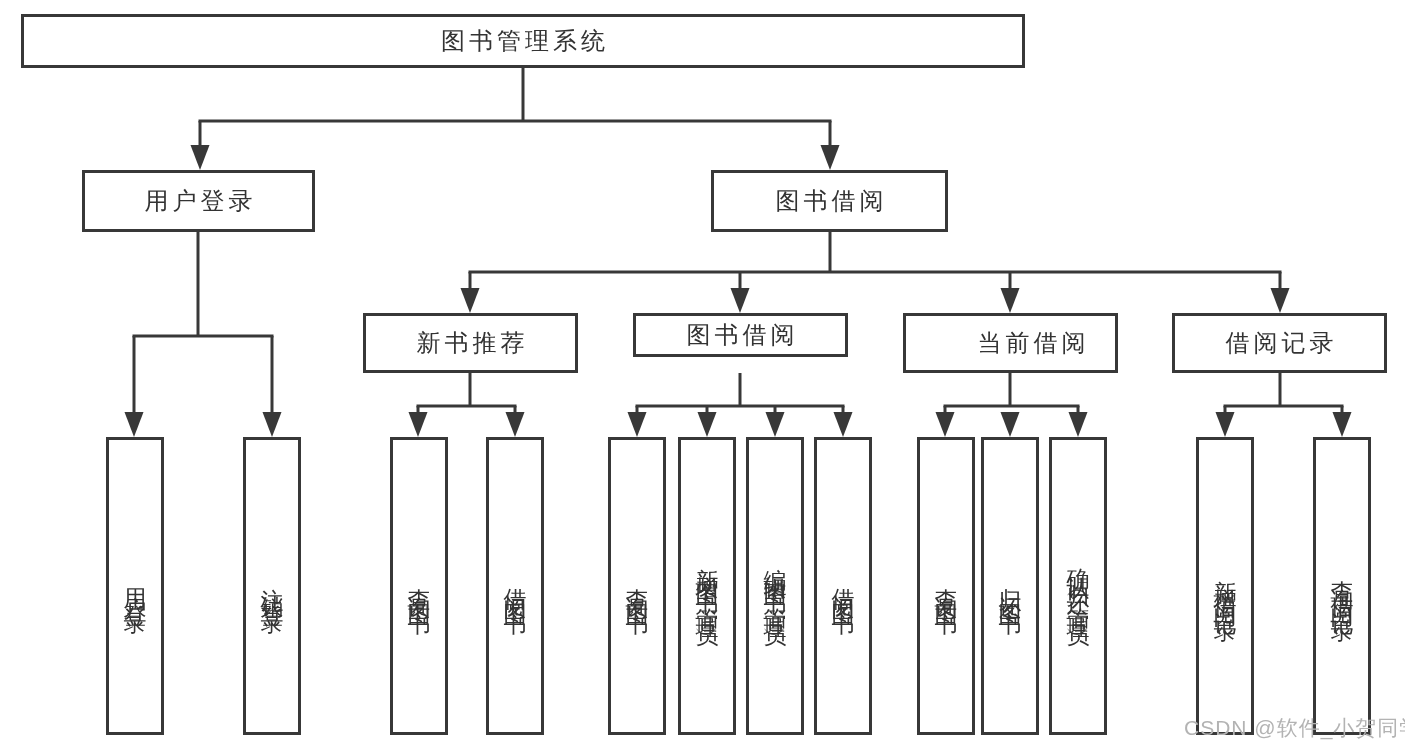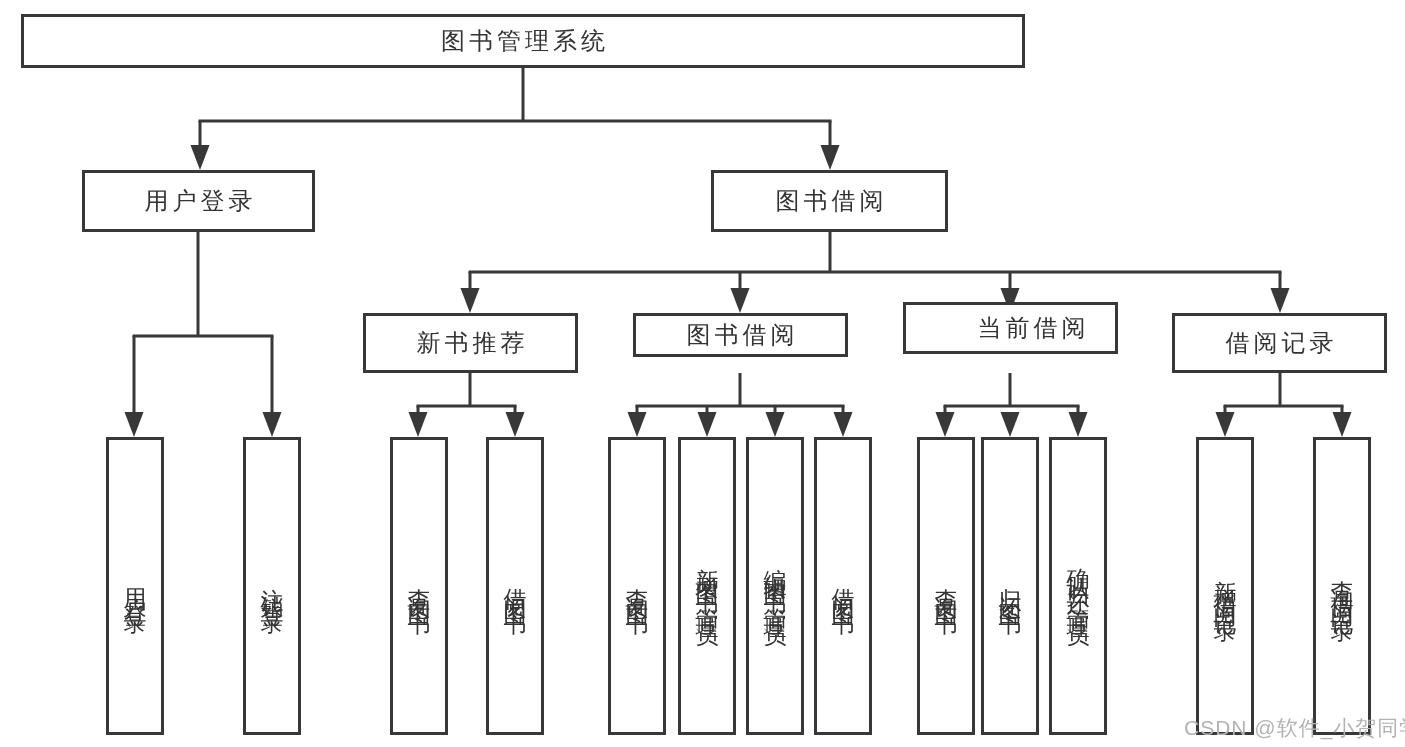--- a/index.html
+++ b/index.html
@@ -139,21 +139,21 @@
     </g>
   </svg>
 
   <div class="node" style="left:21px; top:14px; width:1004px; height:54px;">图书管理系统</div>
 
   <div class="node" style="left:82px; top:170px; width:233px; height:62px;">用户登录</div>
   <div class="node" style="left:711px; top:170px; width:237px; height:62px;">图书借阅</div>
 
   <div class="node" style="left:363px; top:313px; width:215px; height:60px;">新书推荐</div>
   <div class="node" style="left:633px; top:313px; width:215px; height:44px;">图书借阅</div>
-  <div class="node" style="left:903px; top:302px; width:215px; height:52px;padding-left:42px;">当前借阅</div>
+  <div class="node" style="left:903px; top:313px; width:215px; height:60px;padding-left:42px;">当前借阅</div>
   <div class="node" style="left:1172px; top:313px; width:215px; height:60px;">借阅记录</div>
 
   <div class="vnode" style="left:106px; top:437px; width:58px; height:298px;">用户登录</div>
   <div class="vnode" style="left:243px; top:437px; width:58px; height:298px;">注销登录</div>
 
   <div class="vnode" style="left:390px; top:437px; width:58px; height:298px;">查询图书</div>
   <div class="vnode" style="left:486px; top:437px; width:58px; height:298px;">借阅图书</div>
 
   <div class="vnode" style="left:608px; top:437px; width:58px; height:298px;">查询图书</div>
   <div class="vnode" style="left:678px; top:437px; width:58px; height:298px;">新增图书（管理员）</div>

